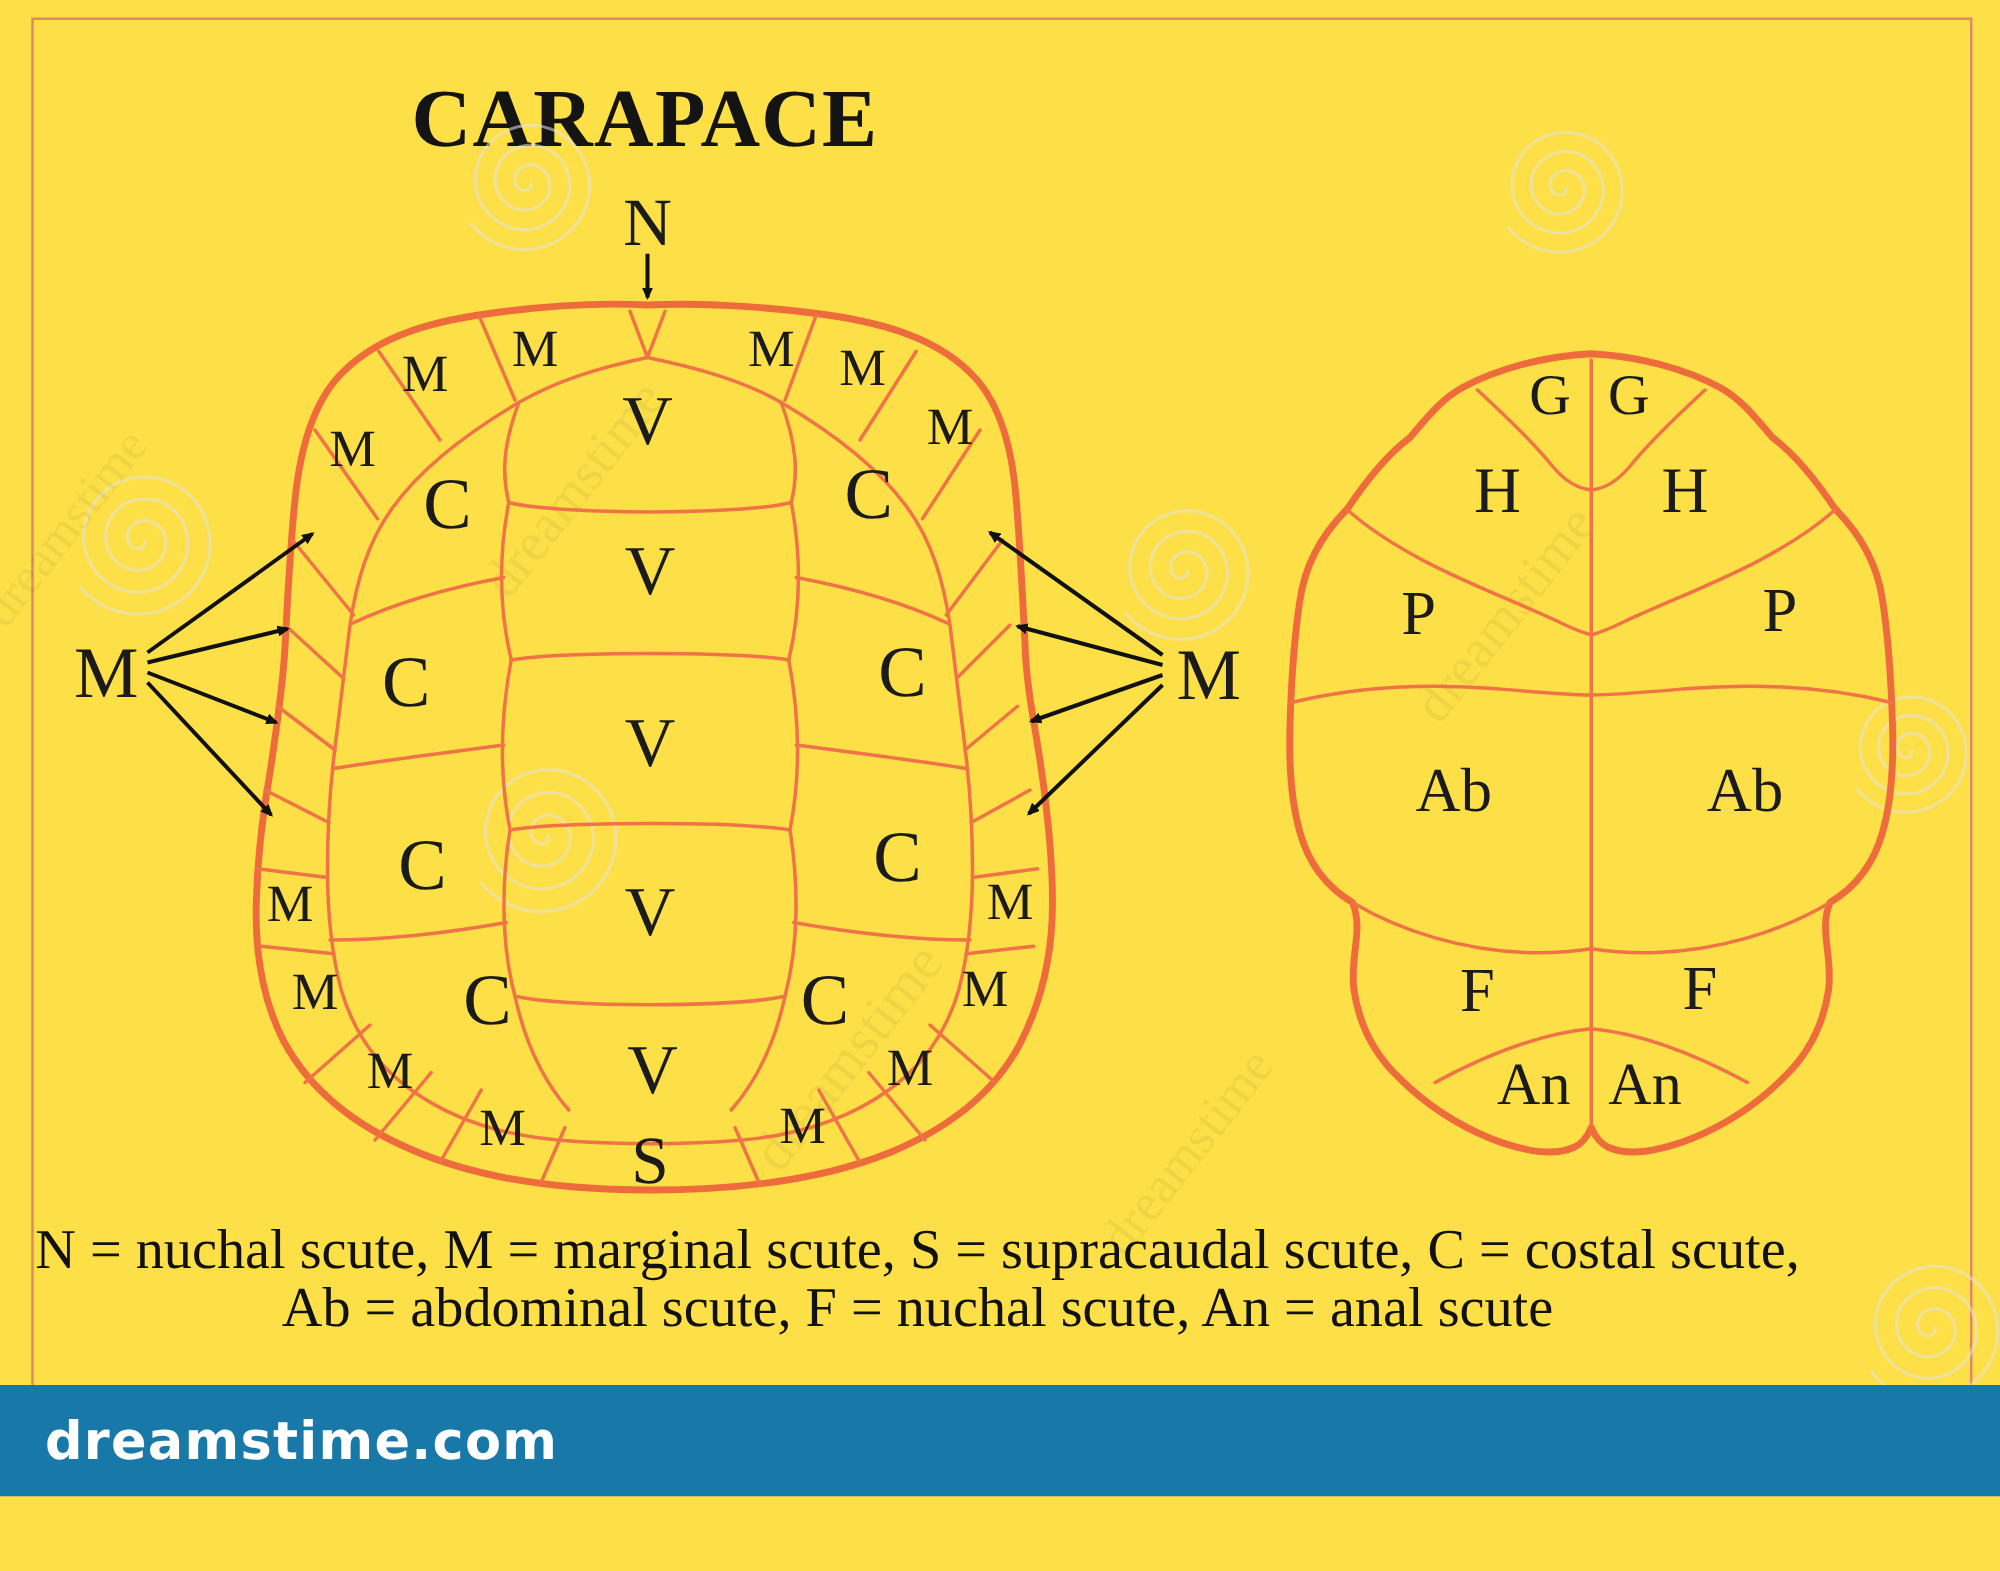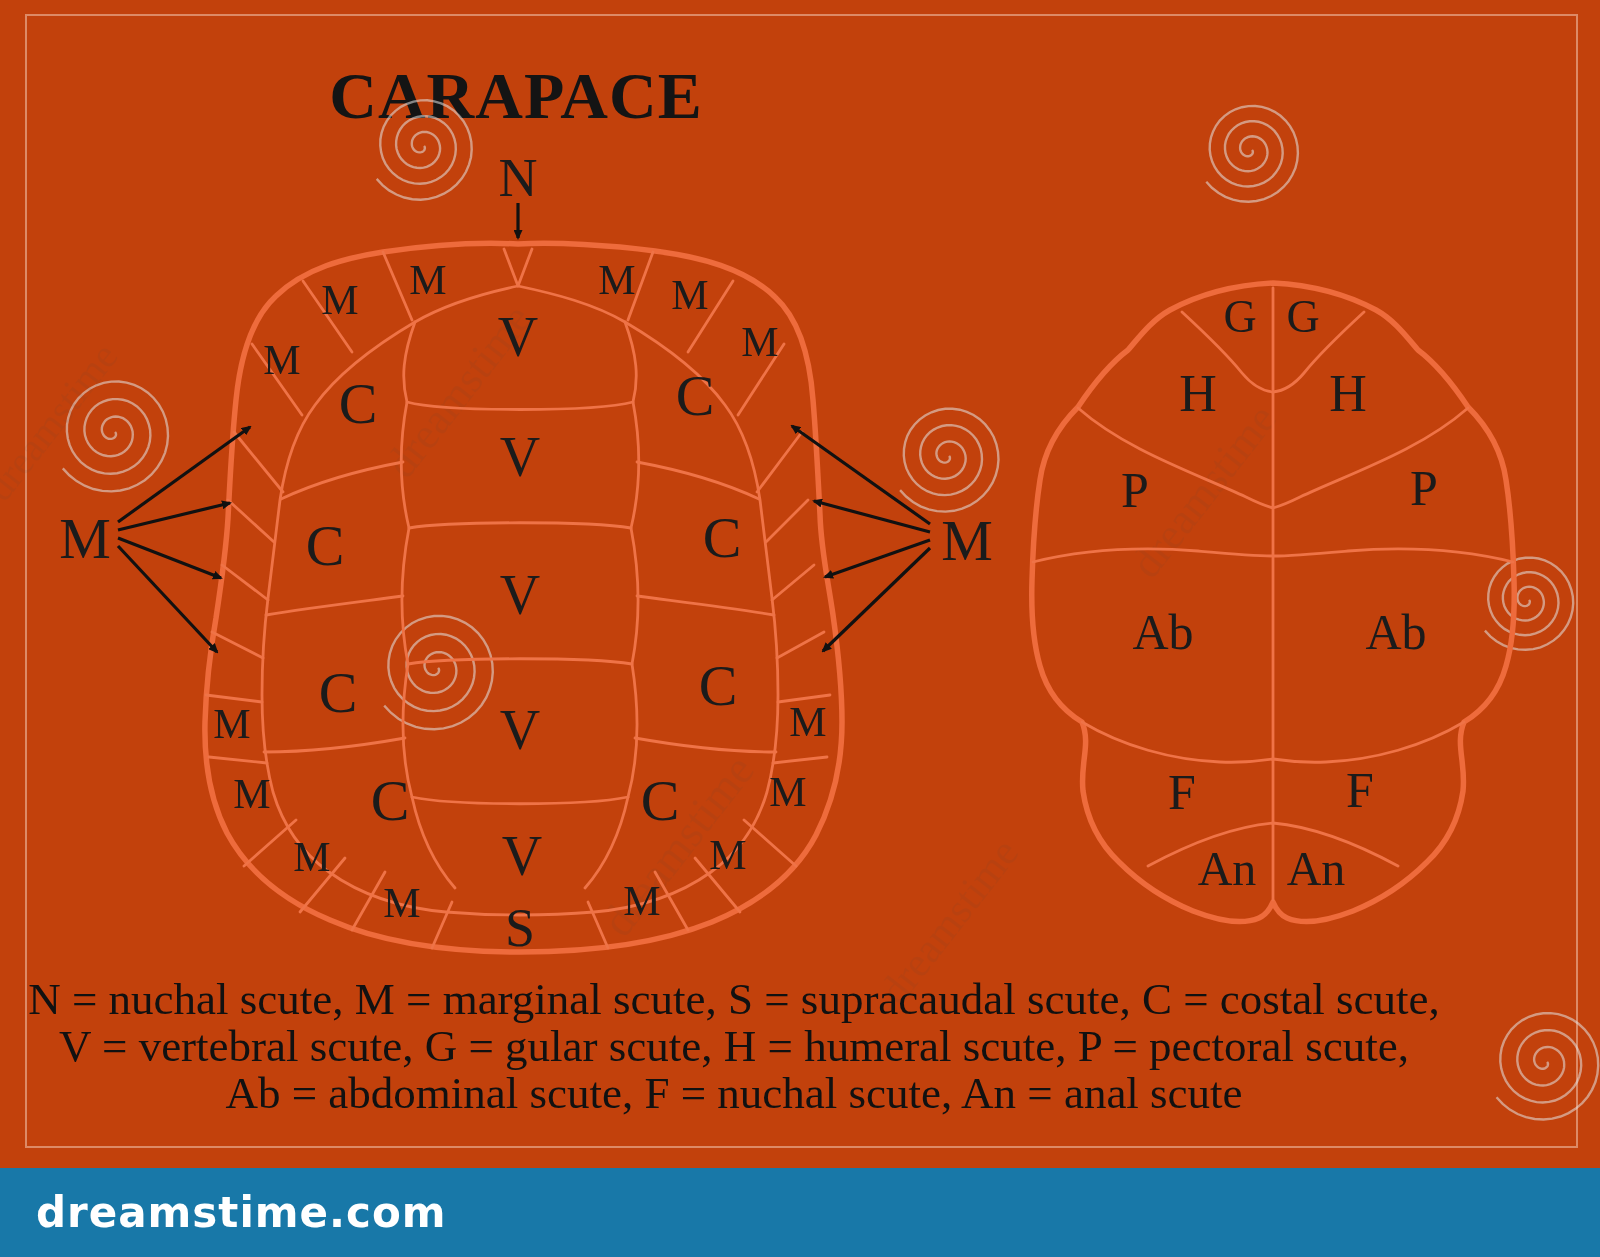--- a/index.html
+++ b/index.html
@@ -1,34 +1,34 @@
 <!DOCTYPE html>
 <html><head>
 <meta charset="utf-8">
 <style>
   html,body{margin:0;padding:0;background:#ffffff;}
-  .page{position:relative;width:1600px;height:1257px;background:#c2410c;overflow:hidden;
+  .page{position:relative;width:1600px;height:1257px;background:#fde047;overflow:hidden;
         font-family:"Liberation Serif","DejaVu Serif",serif;}
   .frame{position:absolute;left:25px;top:14px;width:1549px;height:1130px;
          border:2px solid #dd8a66;pointer-events:none;}
   .title{position:absolute;top:58px;transform:translateX(-50%);
          font-weight:700;font-size:66px;color:#141414;letter-spacing:1px;white-space:nowrap;}
   .title-carapace{left:516px;}
   .title-plastron{left:1275px;}
   svg.diagram{position:absolute;left:0;top:0;}
   .shell-outer{fill:none;stroke:#ee6b3c;stroke-width:5.5;stroke-linejoin:round;stroke-linecap:round;}
   .shell-seam{fill:none;stroke:#ef7347;stroke-width:2.8;stroke-linejoin:round;stroke-linecap:round;}
   .arrow{stroke:#111111;stroke-width:3.2;}
   .scute-label{font-family:"Liberation Serif","DejaVu Serif",serif;fill:#1b1b1b;
                text-anchor:middle;dominant-baseline:central;}
   .wm-spiral{fill:none;stroke:#e3e3e3;stroke-width:2.4;opacity:.55;}
   .wm-text{font-family:"Liberation Serif",serif;fill:#444444;opacity:.07;text-anchor:middle;}
   .legend{position:absolute;left:0;top:976px;width:1468px;text-align:center;
           font-size:45px;line-height:47px;color:#111111;}
-  .footer{position:absolute;left:0;top:1168px;width:1600px;height:89px;background:#1878a8;
+  .footer{position:absolute;left:0;top:1108px;width:1600px;height:89px;background:#1878a8;
           display:flex;align-items:center;justify-content:flex-start;box-sizing:border-box;
           padding:0 42px 0 36px;font-family:"DejaVu Sans","Liberation Sans",sans-serif;color:#ffffff;}
   .brand{font-size:42px;font-weight:700;letter-spacing:1px;}
   .credit{font-size:33px;font-weight:700;}
 </style>
 </head>
 <body>
 
 <div class="page">
 
@@ -257,21 +257,20 @@
           <text x="1182" y="792" font-size="50" class="scute-label">F</text>
           <text x="1360" y="790" font-size="50" class="scute-label">F</text>
           <text x="1227" y="868" font-size="48" class="scute-label">An</text>
           <text x="1316" y="868" font-size="48" class="scute-label">An</text>
         </g>
     </g>
   </svg>
 
   <div class="legend">
     <div>N = nuchal scute, M = marginal scute, S = supracaudal scute, C = costal scute,</div>
-    <div>V = vertebral scute, G = gular scute, H = humeral scute, P = pectoral scute,</div>
     <div>Ab = abdominal scute, F = nuchal scute, An = anal scute</div>
   </div>
 
   <div class="footer">
     <div class="brand">dreamstime.com</div>
   </div>
 
 </div>
 
 </body></html>

